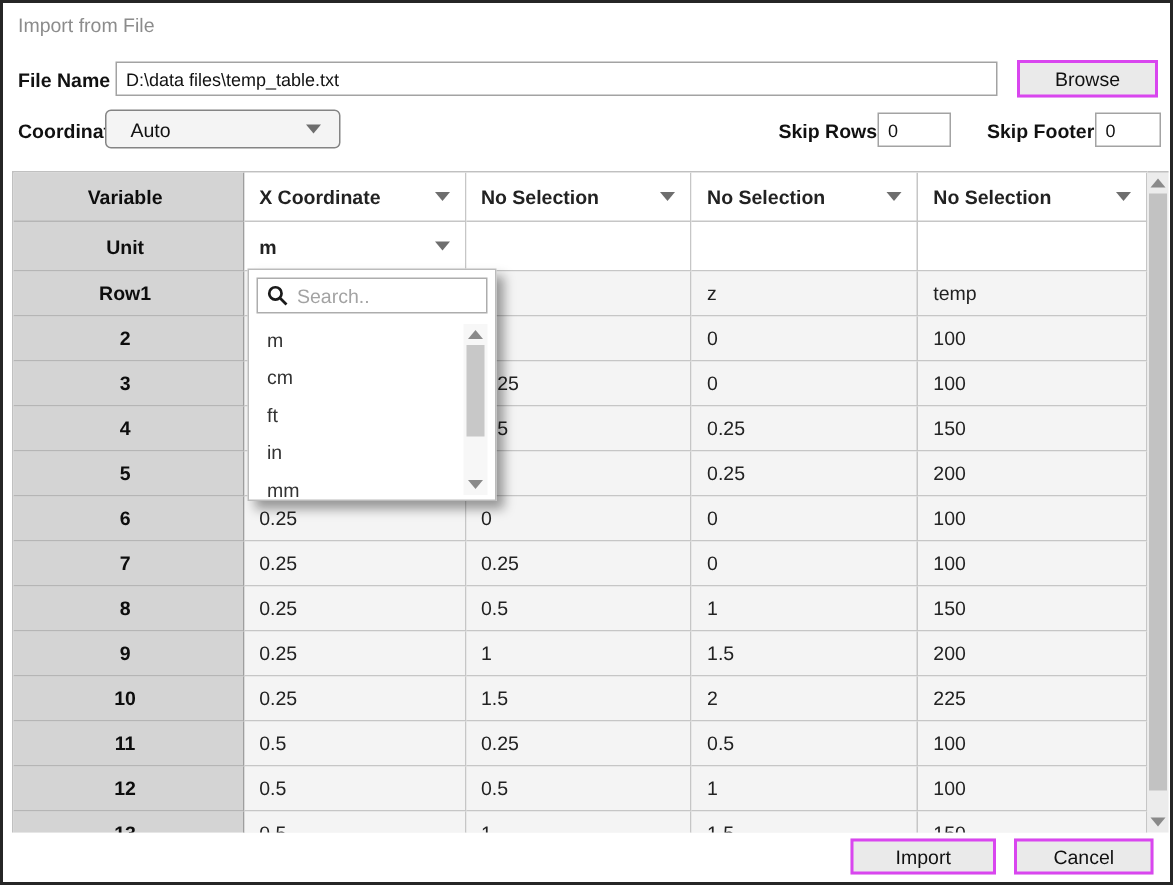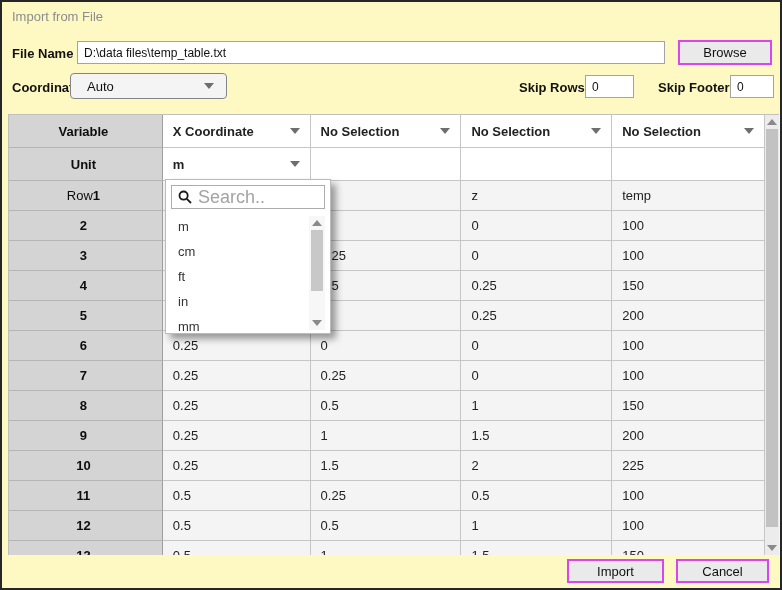--- a/index.html
+++ b/index.html
@@ -1,18 +1,18 @@
 <!DOCTYPE html>
 <html><head>
 <meta charset="utf-8">
 <style>
   * { margin:0; padding:0; box-sizing:border-box; }
   html,body { width:782px; height:590px; background:#555; }
   body { font-family:"Liberation Sans", sans-serif; }
-  .screen { position:relative; width:782px; height:590px; background:#fef9c3;
+  .screen { position:relative; width:782px; height:590px; background:#ffffff;
             border:2px solid #262626; overflow:hidden; }
 
   .title { position:absolute; left:10px; top:7px; font-size:13px; color:#8c8c8c; }
 
   .lbl { position:absolute; font-size:13px; font-weight:bold; color:#111; }
   .txtinput { position:absolute; background:#fff; border:1px solid #a3a3a3;
               font-family:"Liberation Sans", sans-serif; font-size:12px; color:#111;
               padding:0 6px; outline:none; }
 
   .btn { position:absolute; background:#eaeaea; border:2px solid #d946ef;
@@ -39,40 +39,40 @@
   .labelcell { background:#d4d4d4; border-right:1px solid #9e9e9e;
                border-bottom:1px solid #b5b5b5; font-weight:bold; color:#0d0d0d;
                display:flex; align-items:center; justify-content:center;
                padding:0 12px 0 8px; }
   .hrow .cell { height:33px; }
   .drow .cell { height:30px; }
   .selcell { background:#fff; font-weight:bold; display:flex; align-items:center;
              justify-content:space-between; padding:0 10px; cursor:pointer;text-align:center; }
   .unitcell { background:#fff; }
   .dcell { background:#f4f4f4; display:flex; align-items:center; padding:0 0 0 10px; }
-  .rowlabel { font-weight:normal; } .rownum { font-weight:bold; }
+  .rowlabel { font-weight:bold; } .rownum { font-weight:bold; }
 
   
   .vscroll { position:absolute; left:763px; top:112px; width:14px; height:441px;
              background:#ececec; border-top:1px solid #c0c0c0; }
   .vscroll .thumb { position:absolute; left:1px; top:14px; width:12px; height:398px;
                     background:#c2c2c2; }
   .sarr { position:absolute; left:2px; width:0; height:0;
           border-left:5px solid transparent; border-right:5px solid transparent; }
   .sarr.up { top:4px; border-bottom:6px solid #8a8a8a; }
   .sarr.down { bottom:4px; border-top:6px solid #8a8a8a; }
 
   
   .popup { position:absolute; left:163px; top:177px; width:166px; height:155px;
            background:#fff; border:1px solid #bbb;
            box-shadow:5px 5px 7px rgba(0,0,0,0.38); }
   .search { position:absolute; left:5px; top:5px; width:154px; height:24px;
             border:1px solid #adadad; display:flex; align-items:center; padding:0 6px; }
   .search input { border:none; outline:none; width:120px; margin-left:6px;
-                  font-family:"Liberation Sans", sans-serif; font-size:18px; color:#333; }
+                  font-family:"Liberation Sans", sans-serif; font-size:13px; color:#333; }
   .search input::placeholder { color:#a3a3a3; }
   .opts { position:absolute; left:0; top:34px; width:140px; }
   .opt { height:25px; line-height:25px; padding-left:12px; font-size:13px;
          color:#333; cursor:pointer; }
   .pscroll { position:absolute; left:143px; top:36px; width:16px; height:114px;
              background:#f7f7f7; }
   .pscroll .thumb { position:absolute; left:2px; top:14px; width:12px; height:61px;
                     background:#c8c8c8; }
   .pscroll .sarr { left:3px; }
 </style>

